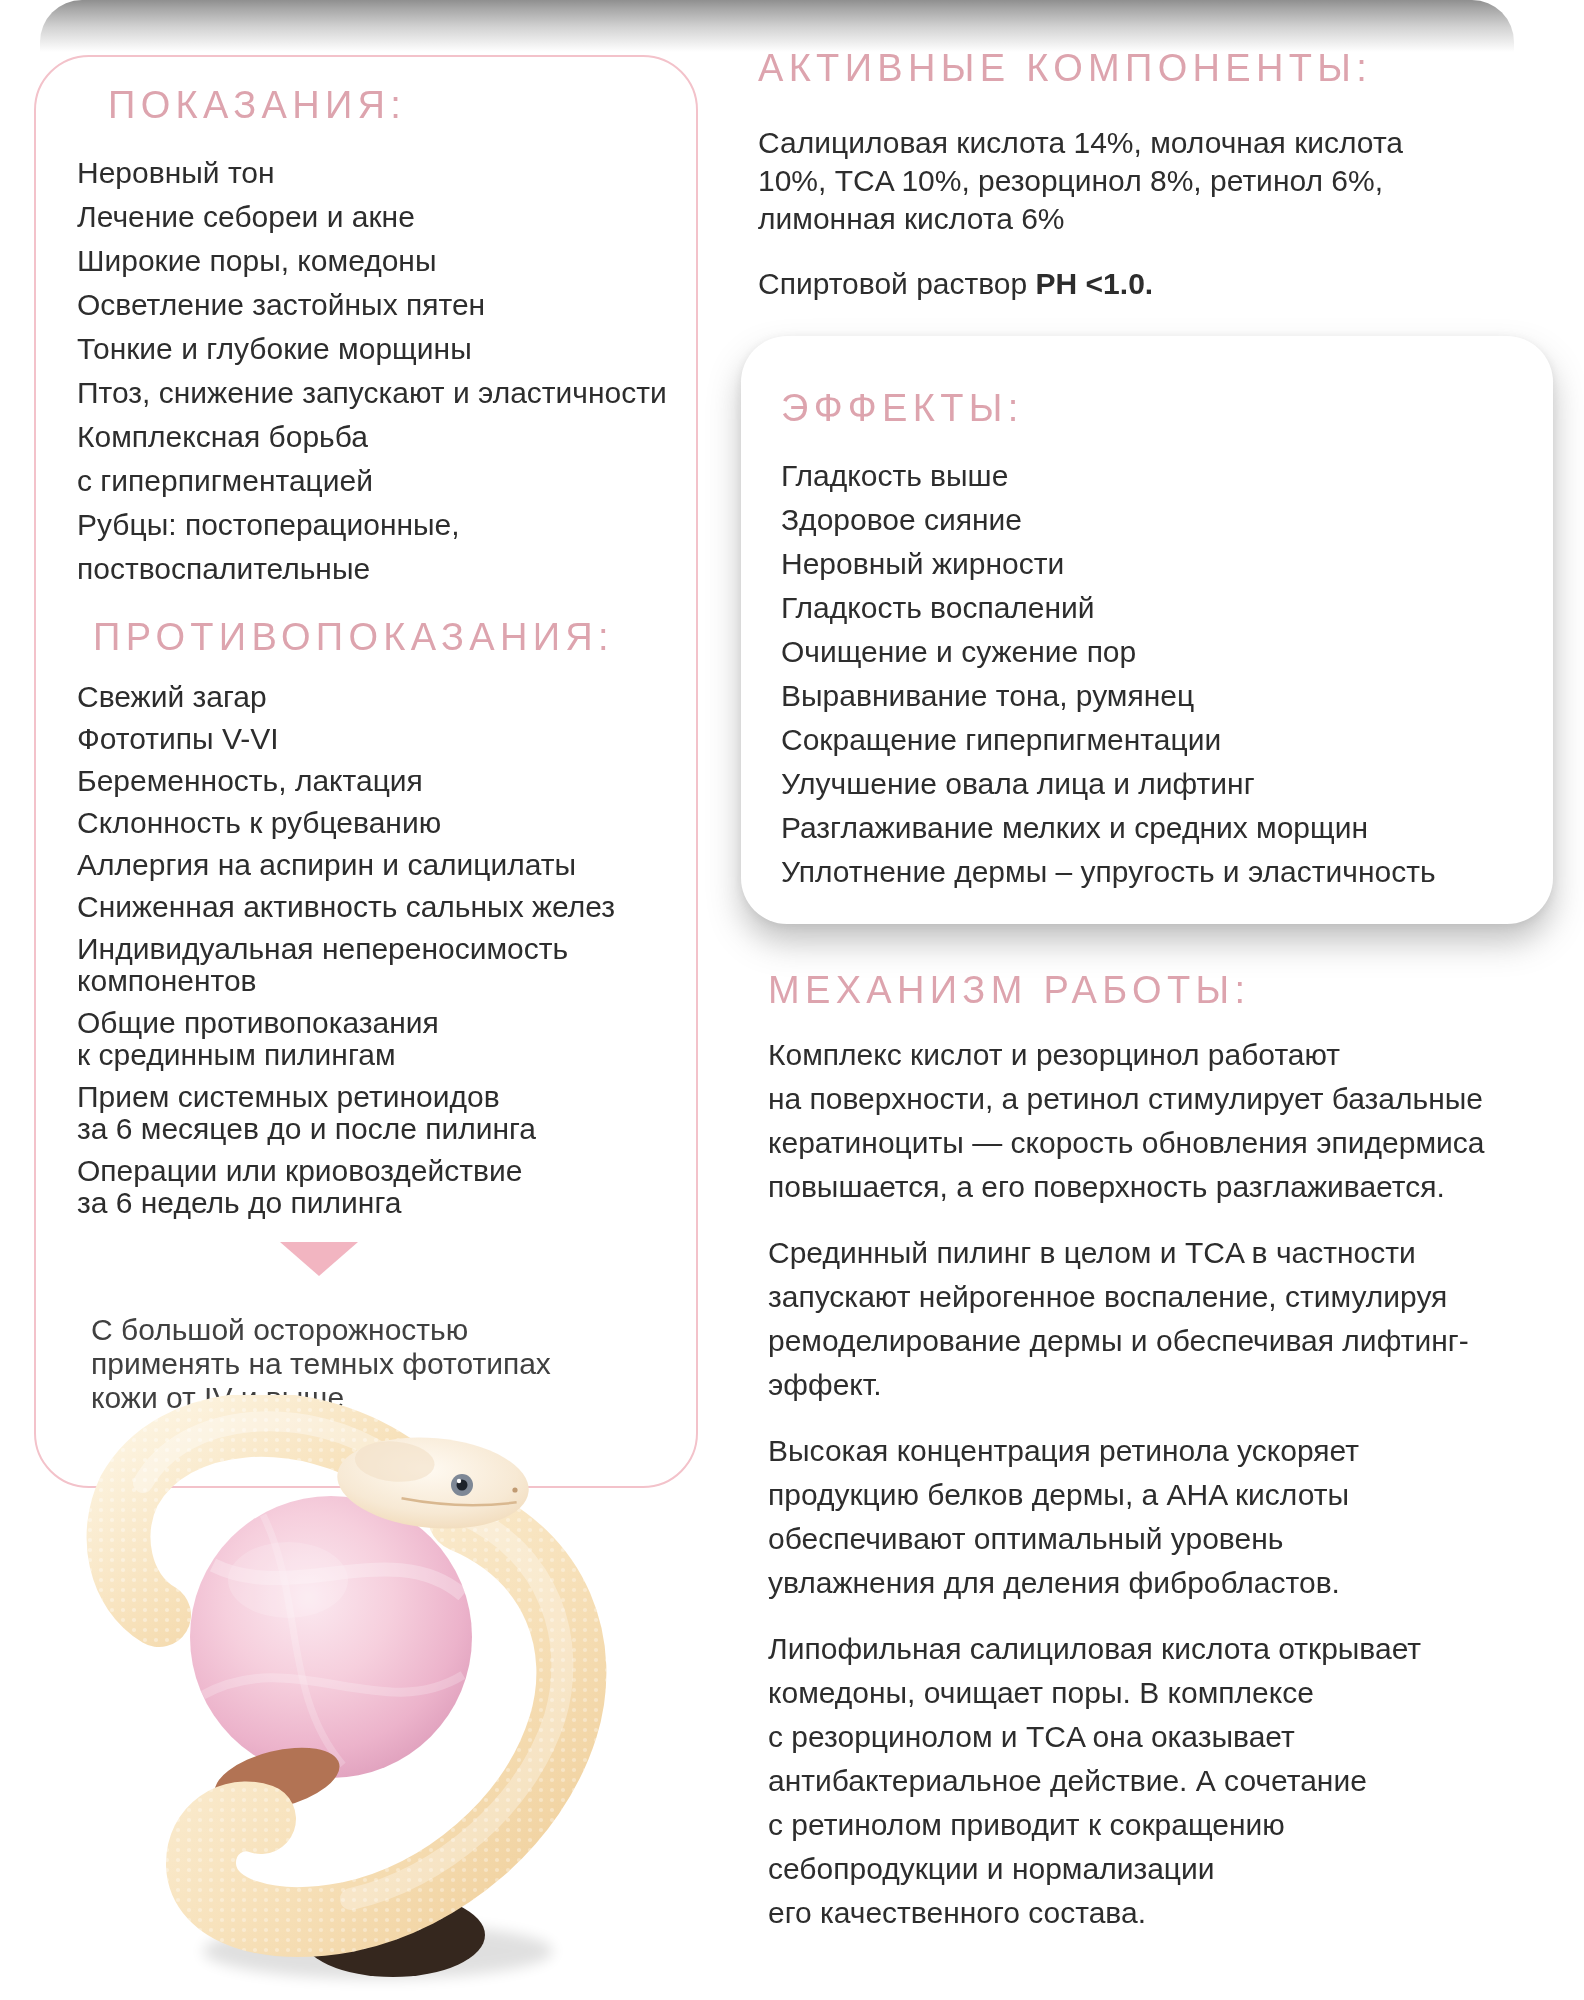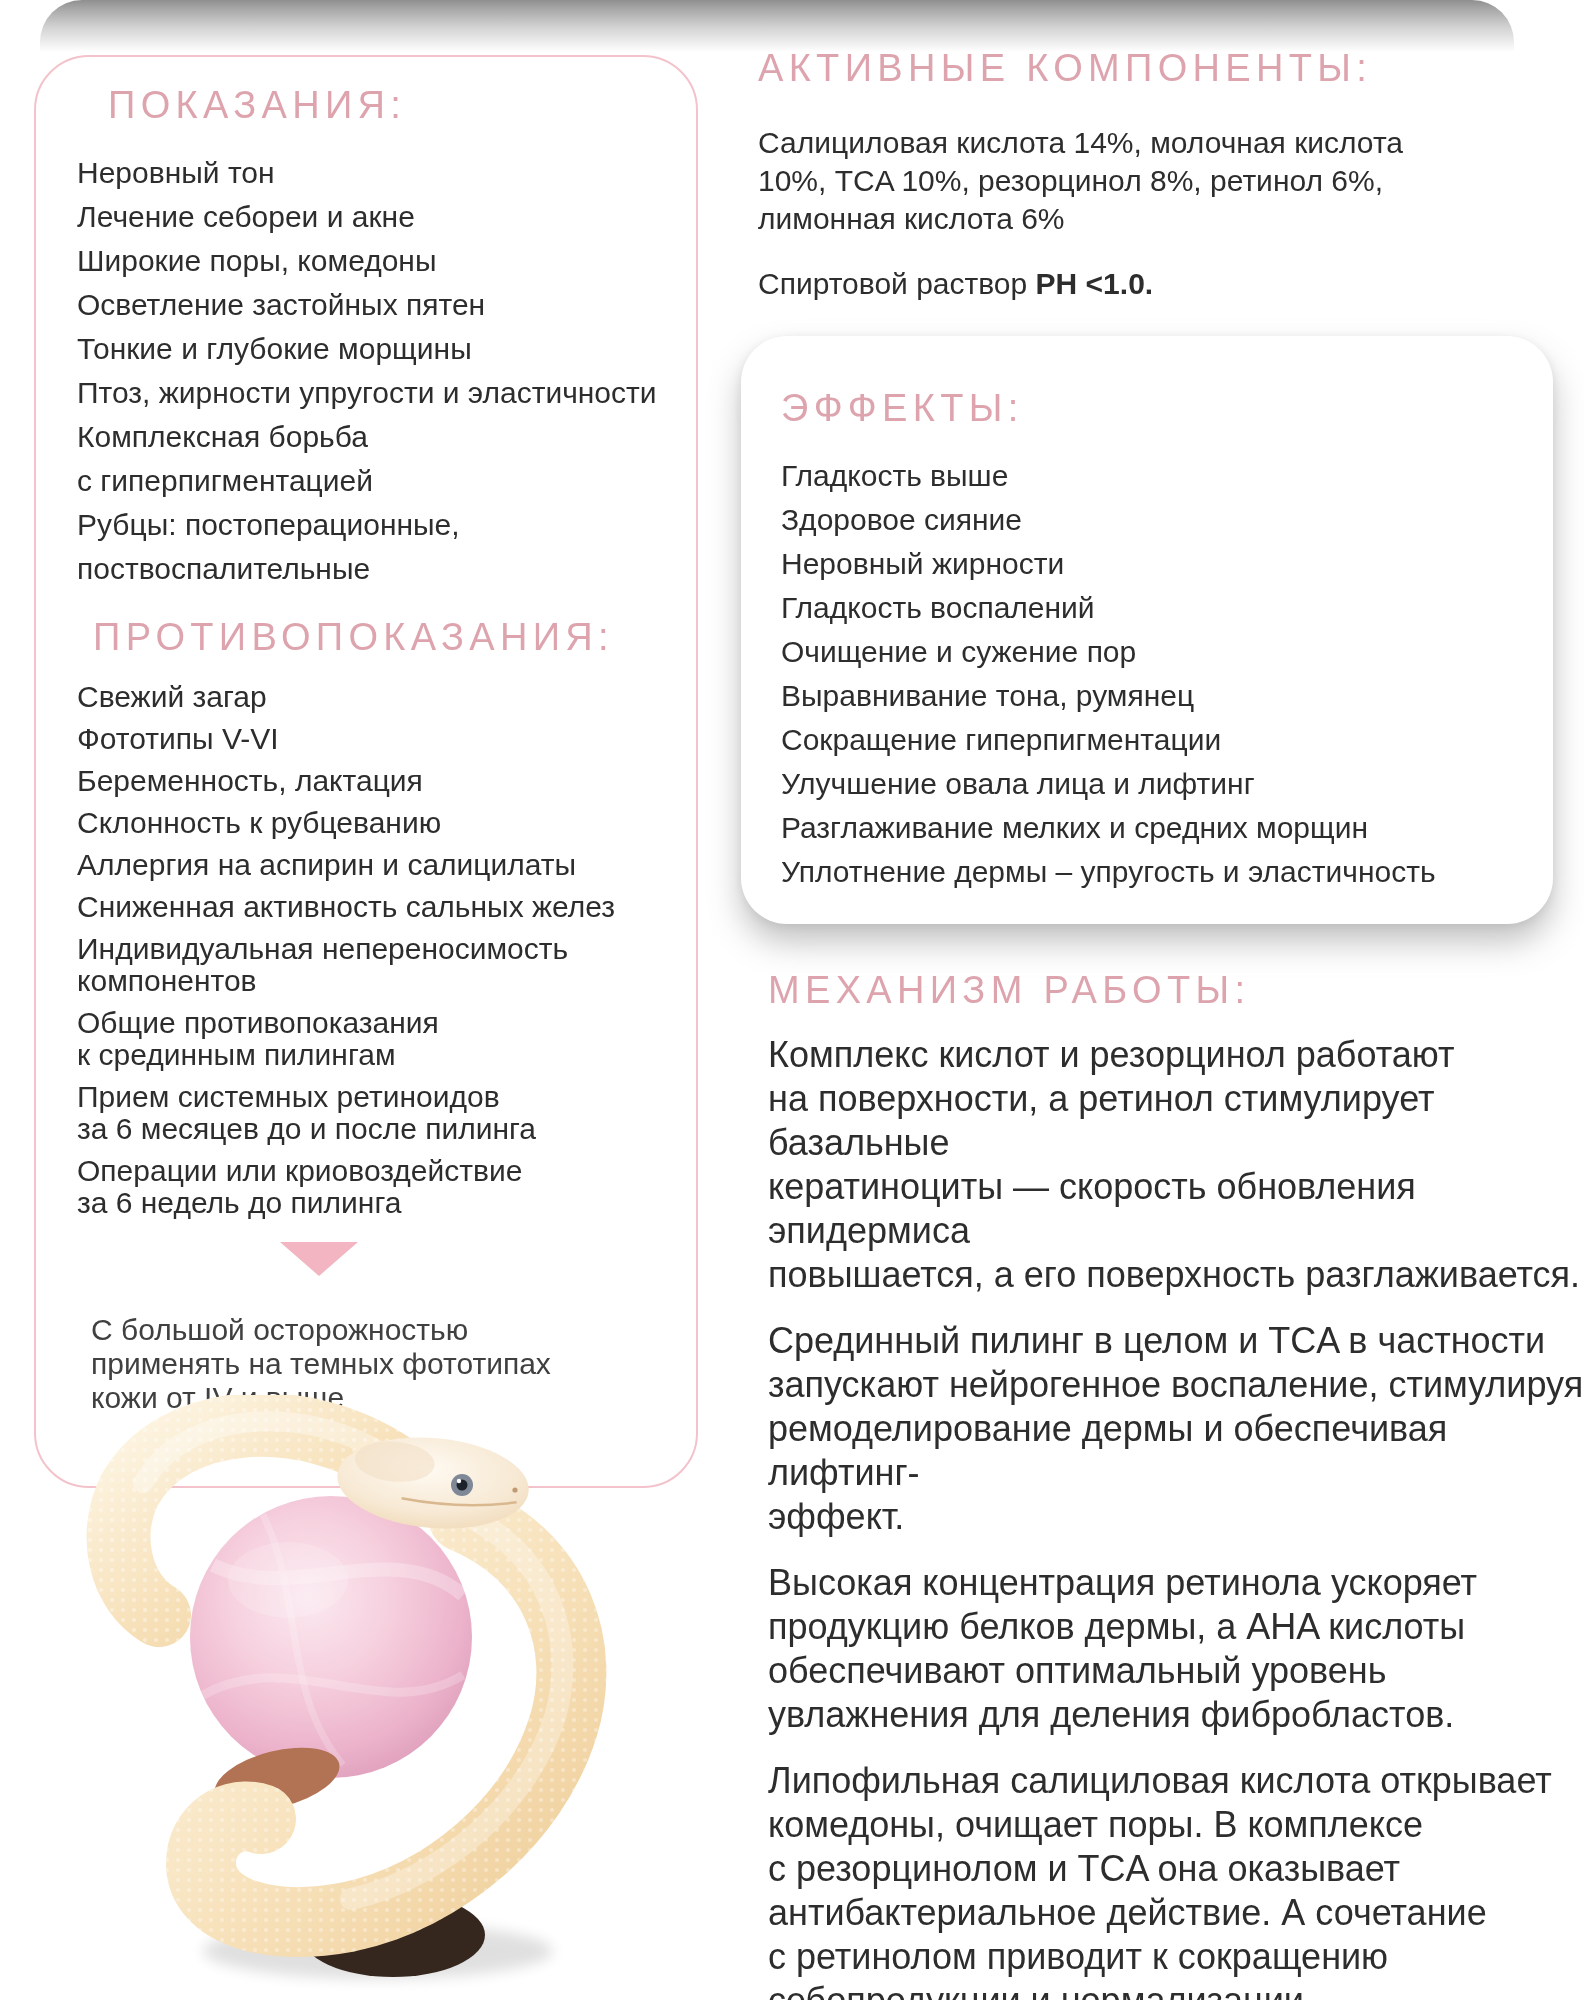--- a/index.html
+++ b/index.html
@@ -49,40 +49,40 @@
   .solution b { font-weight:700; }
   .effects-card {
     margin:34px 0 0 18px; width:812px; box-sizing:border-box;
     background:#ffffff; border-radius:46px;
     box-shadow:0 18px 32px rgba(95,95,95,.38), 0 2px 10px rgba(0,0,0,.07);
     padding:52px 40px 30px 40px;
   }
   ul.eff-list { margin-top:24px; }
   ul.eff-list li { line-height:44px; }
   .mech-title { margin:46px 0 0 45px; }
-  .mech-p { margin:22px 0 0 45px; font-size:36px; line-height:44px; white-space:pre-line; }
+  .mech-p { margin:22px 0 0 45px; font-size:30px; line-height:44px; white-space:pre-line; }
   
   .snake-wrap { position:absolute; left:55px; top:1395px; width:580px; height:605px; z-index:2; }
 </style>
 </head>
 <body>
 
 <div class="page">
 
   <div class="top-shadow"></div>
 
   <div class="ind-box">
     <div class="sec-title t1">ПОКАЗАНИЯ:</div>
     <ul class="plain ind-list">
       <li>Неровный тон</li>
       <li>Лечение себореи и акне</li>
       <li>Широкие поры, комедоны</li>
       <li>Осветление застойных пятен</li>
       <li>Тонкие и глубокие морщины</li>
-      <li>Птоз, жирности упругости и эластичности</li>
+      <li>Птоз, снижение запускают и эластичности</li>
       <li>Комплексная борьба
 с гиперпигментацией</li>
       <li>Рубцы: постоперационные,
 поствоспалительные</li>
     </ul>
     <div class="sec-title t2">ПРОТИВОПОКАЗАНИЯ:</div>
     <ul class="plain contra-list">
       <li>Свежий загар</li>
       <li>Фототипы V-VI</li>
       <li>Беременность, лактация</li>

